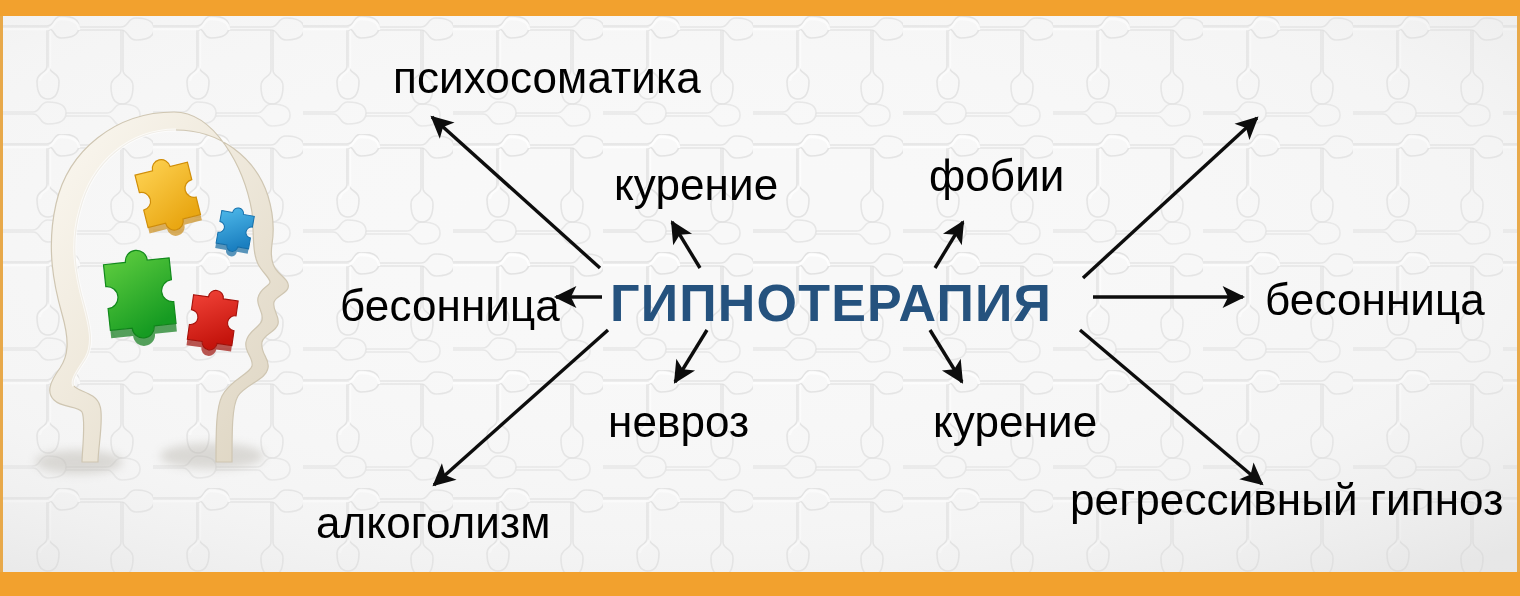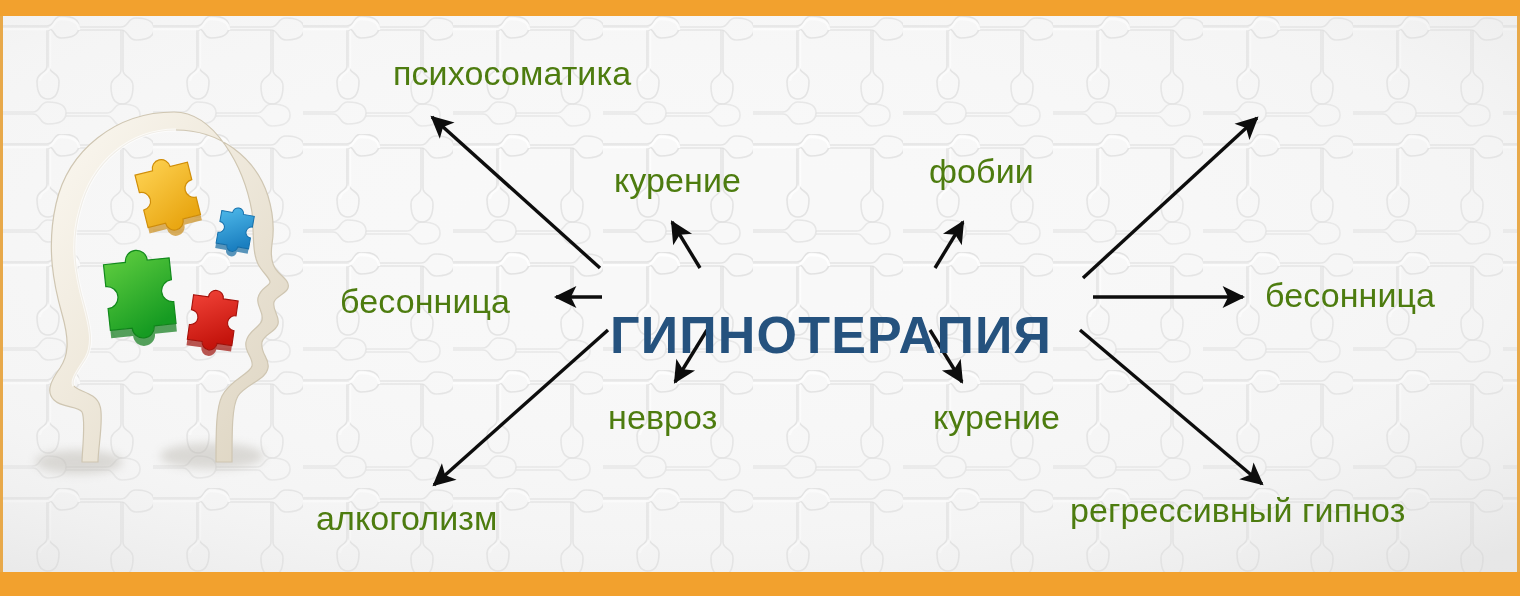--- a/index.html
+++ b/index.html
@@ -39,49 +39,48 @@
     position:absolute;left:24px;top:100px;width:320px;height:400px;z-index:12;
   }
   #headsvg{width:100%;height:100%;display:block;}
 
   
   #arrows{position:absolute;left:0;top:0;width:1520px;height:596px;z-index:15;pointer-events:none;}
 
   
   .lbl{
     position:absolute;z-index:20;
-    color:#4d7c0f;
-    font-size:34px;
+    color:#000000;
+    font-size:44px;
     line-height:1;
     white-space:nowrap;
     font-weight:400;
     letter-spacing:.1px;
   }
   .center{
     position:absolute;z-index:22;
     color:#25527E;
     font-size:52px;
     font-weight:bold;
     letter-spacing:1.2px;
     white-space:nowrap;
     line-height:1;
-    margin-top:32px;
   }
 
   
   #lbl-psychosomatics{left:393px;top:56px;}
   #lbl-fears{left:614px;top:163px;}
   #lbl-phobias{left:929px;top:154px;}
   #lbl-insecurity{left:1114px;top:56px;}
   #lbl-insomnia{left:340px;top:278px;margin-top:6px;}
   #lbl-depression{left:1265px;top:278px;}
   #lbl-neurosis{left:608px;top:400px;}
   #lbl-smoking{left:933px;top:400px;text-align:right;}
   #lbl-alcoholism{left:316px;top:501px;}
-  #lbl-regressive{left:1070px;top:493px;}
+  #lbl-regressive{left:1070px;top:478px;}
   #center-term{left:610px;top:277px;}
 </style>
 </head>
 <body>
 
 <div id="canvas">
 
   <div id="bg">
     <svg id="puzzlesvg" viewBox="0 0 1514 556" preserveAspectRatio="none">
       <defs>

